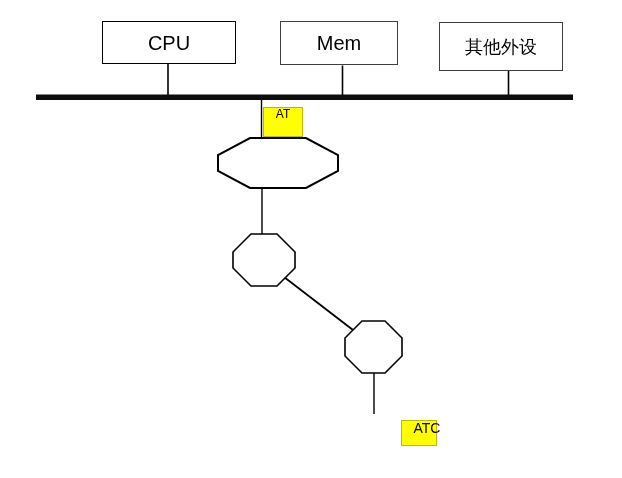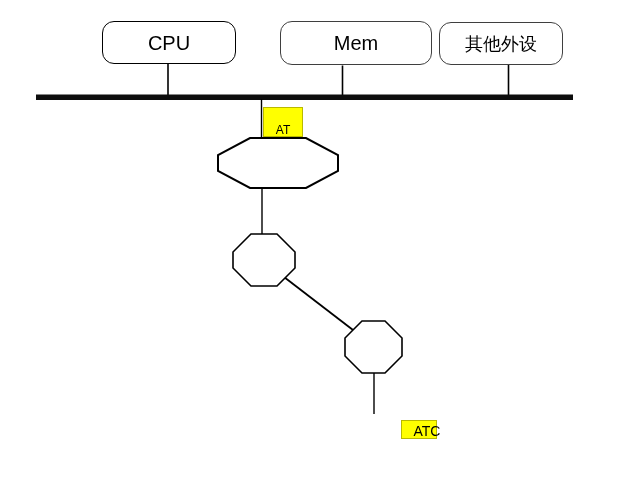--- a/index.html
+++ b/index.html
@@ -14,40 +14,39 @@
   }
   #wires { position: absolute; left: 0; top: 0; }
   .node {
     position: absolute;
     background: #ffffff;
     display: flex;
     align-items: center;
     justify-content: center;
     box-sizing: border-box;
     line-height: 1;
-    border-radius: 12px;
   }
   #cpu-box    { left: 102px; top: 21px;  width: 134px; height: 43px; border: 1.5px solid #000000; font-size: 20px; }
-  #mem-box    { left: 280px; top: 21px;  width: 152px; height: 44px; border: 1.5px solid #3f3f3f; font-size: 20px; }
-  #periph-box { left: 439px; top: 22px;  width: 124px; height: 43px; border: 1.5px solid #3f3f3f; font-size: 18px; }
+  #mem-box    { left: 280px; top: 21px;  width: 118px; height: 44px; border: 1.5px solid #3f3f3f; font-size: 20px; }
+  #periph-box { left: 439px; top: 22px;  width: 124px; height: 49px; border: 1.5px solid #3f3f3f; font-size: 18px; }
   #ep-box     { left: 349px; top: 414px; width: 64px;  height: 44px; border: 1px  solid #7f7f7f; font-size: 26px; }
   #rc-label {
     position: absolute; left: 236px; top: 147px; width: 52px; height: 30px;
     display: flex; align-items: center; justify-content: center;
     font-size: 24px; background: transparent; line-height: 1;
   }
   .tag {
     position: absolute;
-    display: flex; align-items: flex-end; justify-content: center;
+    display: flex; align-items: flex-start; justify-content: center;
     box-sizing: border-box;
     border: 1px solid #b9b900;
     line-height: 1;
   }
   #at-tag  { left: 263px; top: 107px; width: 40px; height: 30px; font-size: 12px; }
-  #atc-tag { left: 401px; top: 420px; width: 36px; height: 19px; font-size: 14px; padding-left: 16px; }
+  #atc-tag { left: 401px; top: 420px; width: 36px; height: 26px; font-size: 14px; padding-left: 16px; }
 </style>
 </head>
 <body>
 
 <div id="canvas">
 
   <svg id="wires" width="622" height="478" viewBox="0 0 622 478">
 
     <line x1="168" y1="64" x2="168" y2="95" stroke="#000000" stroke-width="1.6"></line>
     <line x1="342.5" y1="65.5" x2="342.5" y2="95" stroke="#000000" stroke-width="1.6"></line>

